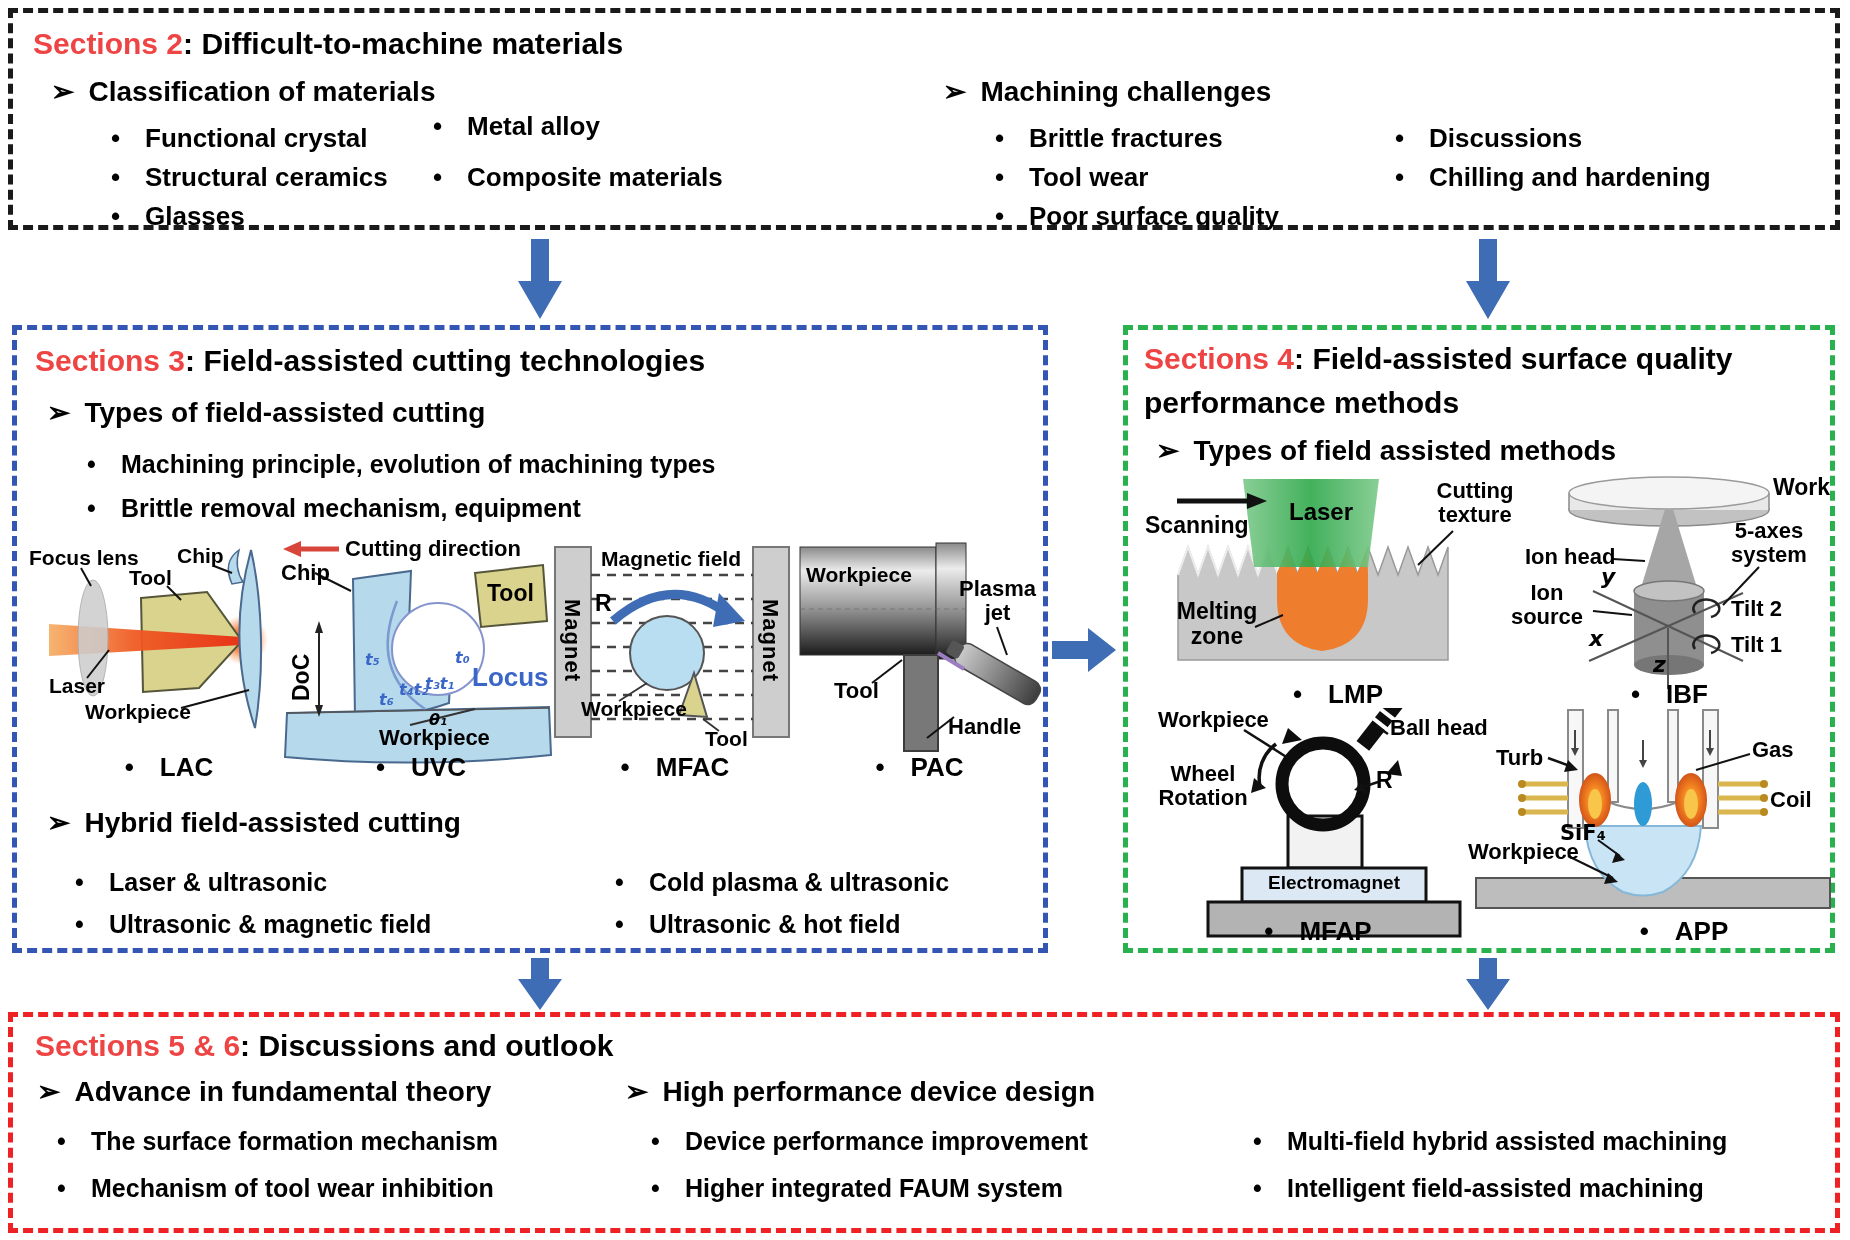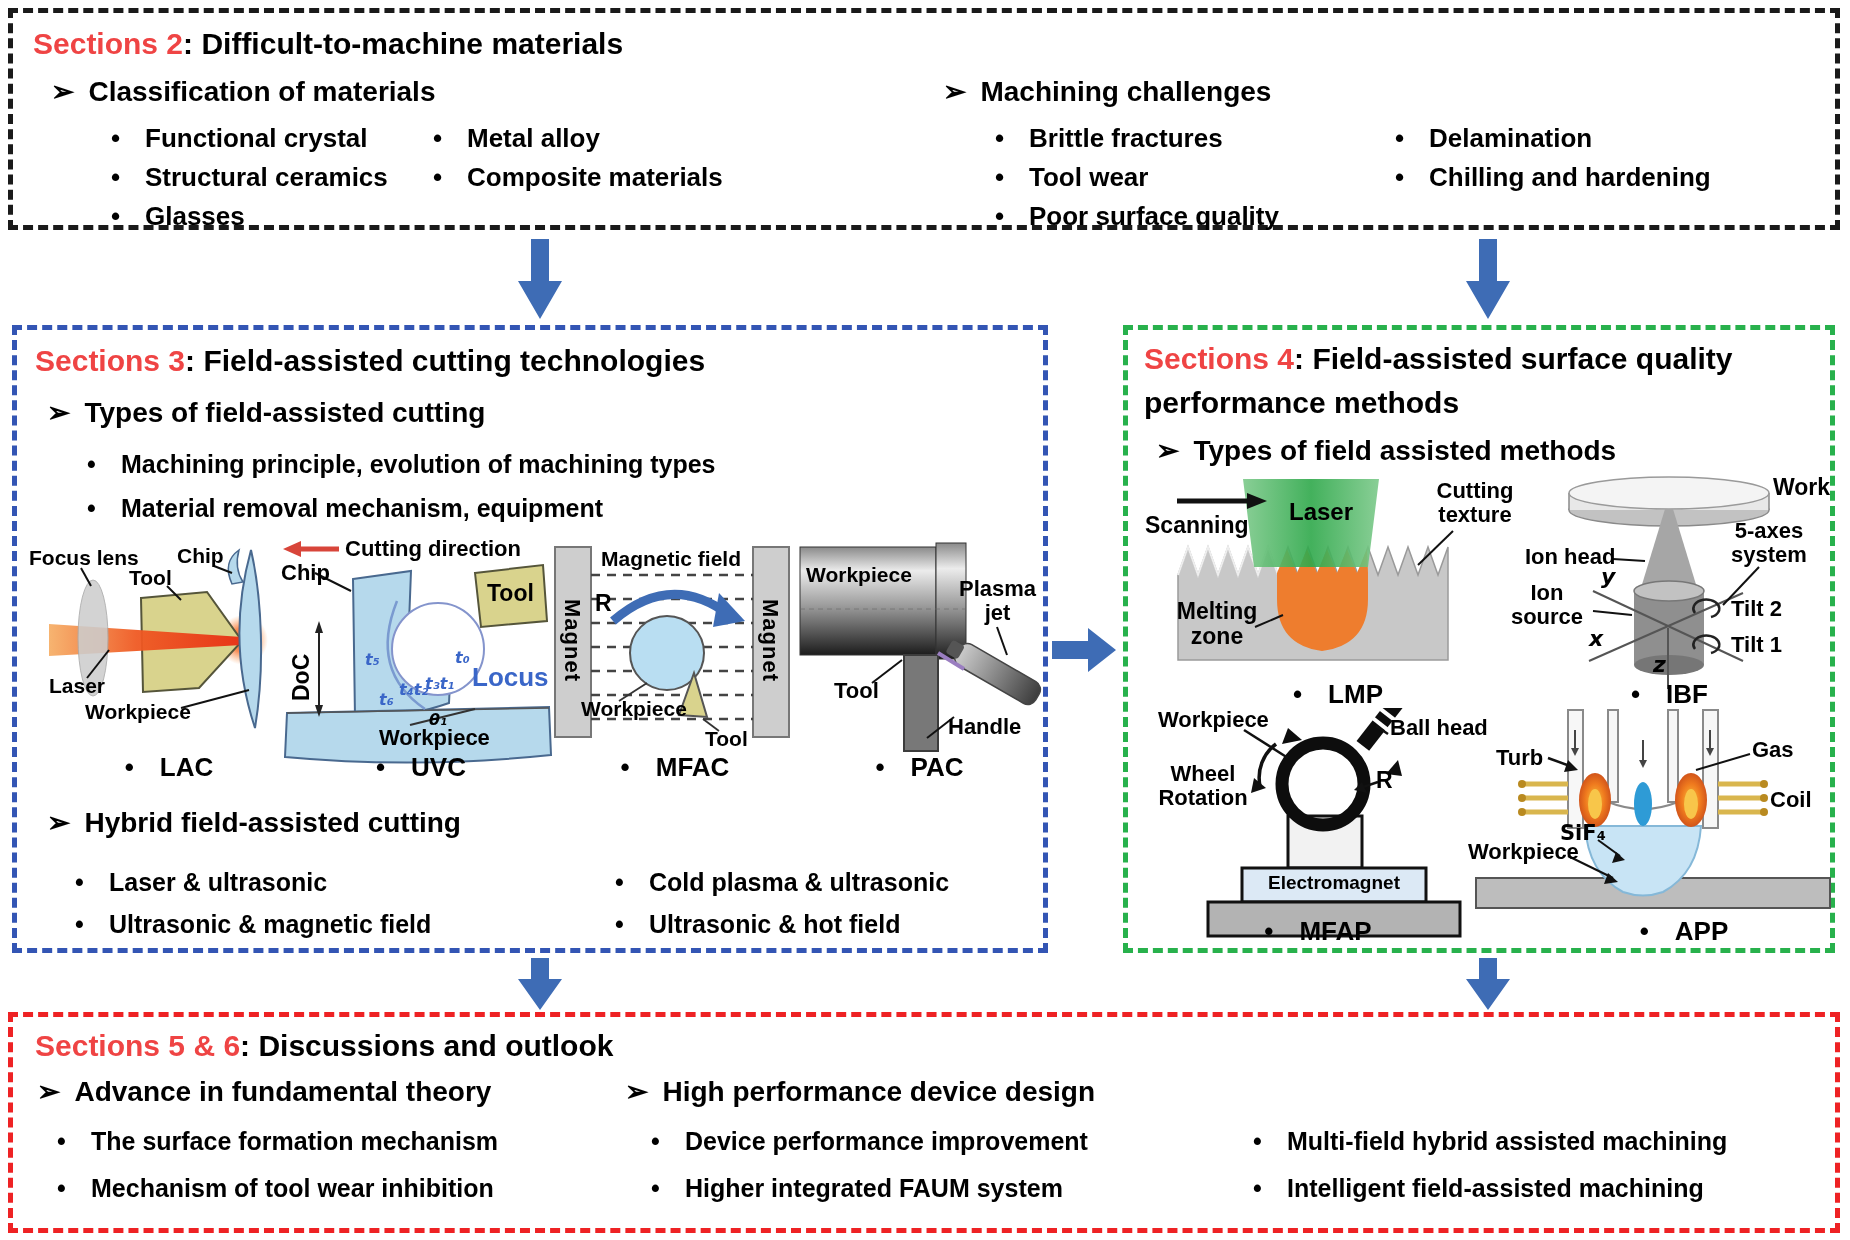--- a/index.html
+++ b/index.html
@@ -43,46 +43,46 @@
     <div class="h" style="left:38px;top:62px">
       <span class="g">➢</span><span>Classification of materials</span>
     </div>
     <div class="h" style="left:930px;top:62px">
       <span class="g">➢</span><span>Machining challenges</span>
     </div>
 
     <div class="b b2" style="left:98px;top:110px"><span class="mk">•</span><span>Functional crystal</span></div>
     <div class="b b2" style="left:98px;top:149px"><span class="mk">•</span><span>Structural ceramics</span></div>
     <div class="b b2" style="left:98px;top:188px"><span class="mk">•</span><span>Glasses</span></div>
-    <div class="b b2" style="left:420px;top:110px"><span class="mk">•</span><span>Metal alloy</span></div>
+    <div class="b b2" style="left:420px;top:98px"><span class="mk">•</span><span>Metal alloy</span></div>
     <div class="b b2" style="left:420px;top:149px"><span class="mk">•</span><span>Composite materials</span></div>
 
     <div class="b b2" style="left:982px;top:110px"><span class="mk">•</span><span>Brittle fractures</span></div>
     <div class="b b2" style="left:982px;top:149px"><span class="mk">•</span><span>Tool wear</span></div>
     <div class="b b2" style="left:982px;top:188px"><span class="mk">•</span><span>Poor surface quality</span></div>
-    <div class="b b2" style="left:1382px;top:110px"><span class="mk">•</span><span>Delamination</span></div>
+    <div class="b b2" style="left:1382px;top:110px"><span class="mk">•</span><span>Discussions</span></div>
     <div class="b b2" style="left:1382px;top:149px"><span class="mk">•</span><span>Chilling and hardening</span></div>
   </div>
 
   <svg class="abs" style="left:518px;top:239px" width="44" height="80" viewBox="0 0 44 80">
       <polygon points="13,0 31,0 31,42 44,42 22,80 0,42 13,42" fill="#3e6cb5"></polygon>
     </svg>
   <svg class="abs" style="left:1466px;top:239px" width="44" height="80" viewBox="0 0 44 80">
       <polygon points="13,0 31,0 31,42 44,42 22,80 0,42 13,42" fill="#3e6cb5"></polygon>
     </svg>
 
   <div class="box bl" style="left:12px;top:325px;width:1036px;height:628px">
     <div class="ttl" style="left:18px;top:14px">
       <span class="red">Sections 3</span><span>: Field-assisted cutting technologies</span>
     </div>
     <div class="h" style="left:30px;top:66px">
       <span class="g">➢</span><span>Types of field-assisted cutting</span>
     </div>
     <div class="b" style="left:70px;top:120px"><span class="mk">•</span><span>Machining principle, evolution of machining types</span></div>
-    <div class="b" style="left:70px;top:164px"><span class="mk">•</span><span>Material removal mechanism, equipment</span></div>
+    <div class="b" style="left:70px;top:164px"><span class="mk">•</span><span>Brittle removal mechanism, equipment</span></div>
 
     <div class="diag" style="left:12px;top:208px;width:280px;height:250px">
       <svg width="280" height="250" viewBox="0 0 280 250">
         <defs>
           <linearGradient id="lgBeam" x1="0" y1="0" x2="1" y2="0">
             <stop offset="0" stop-color="#f6b069"></stop>
               <stop offset="0.45" stop-color="#ef5a23"></stop>
               <stop offset="1" stop-color="#e82c12"></stop>
           </linearGradient>
           <radialGradient id="rgGlow">

